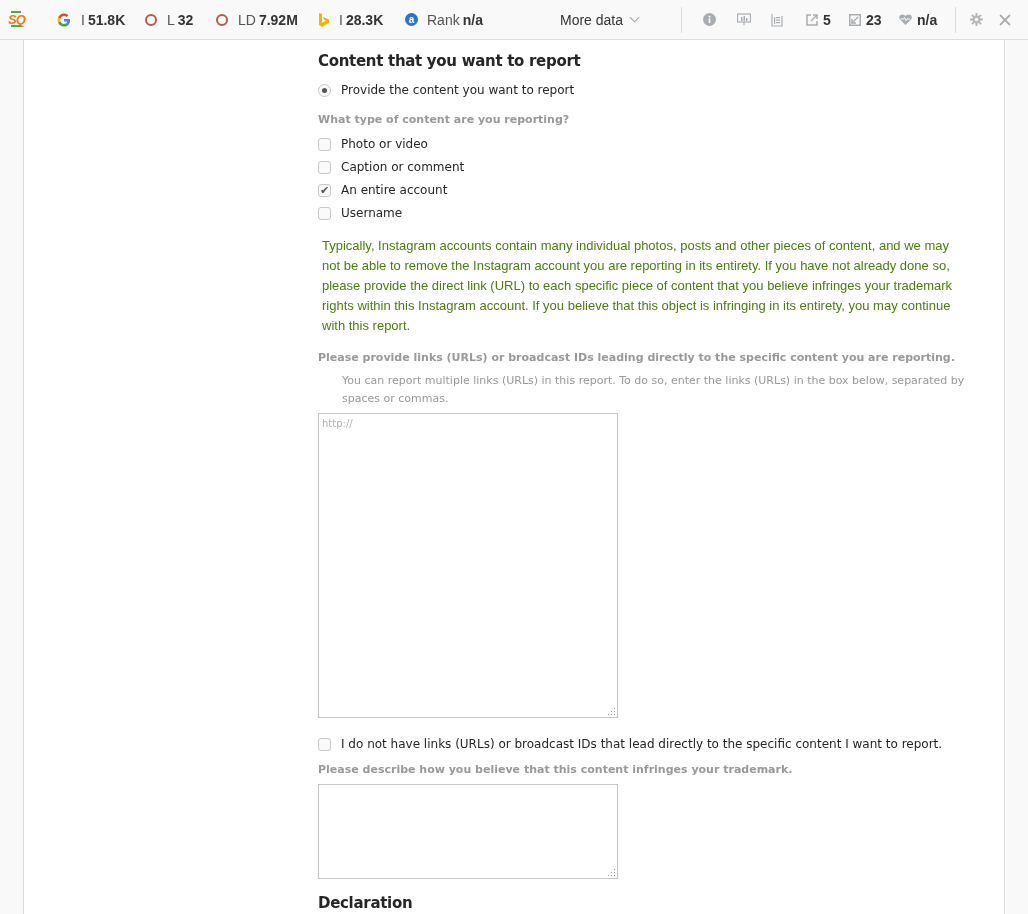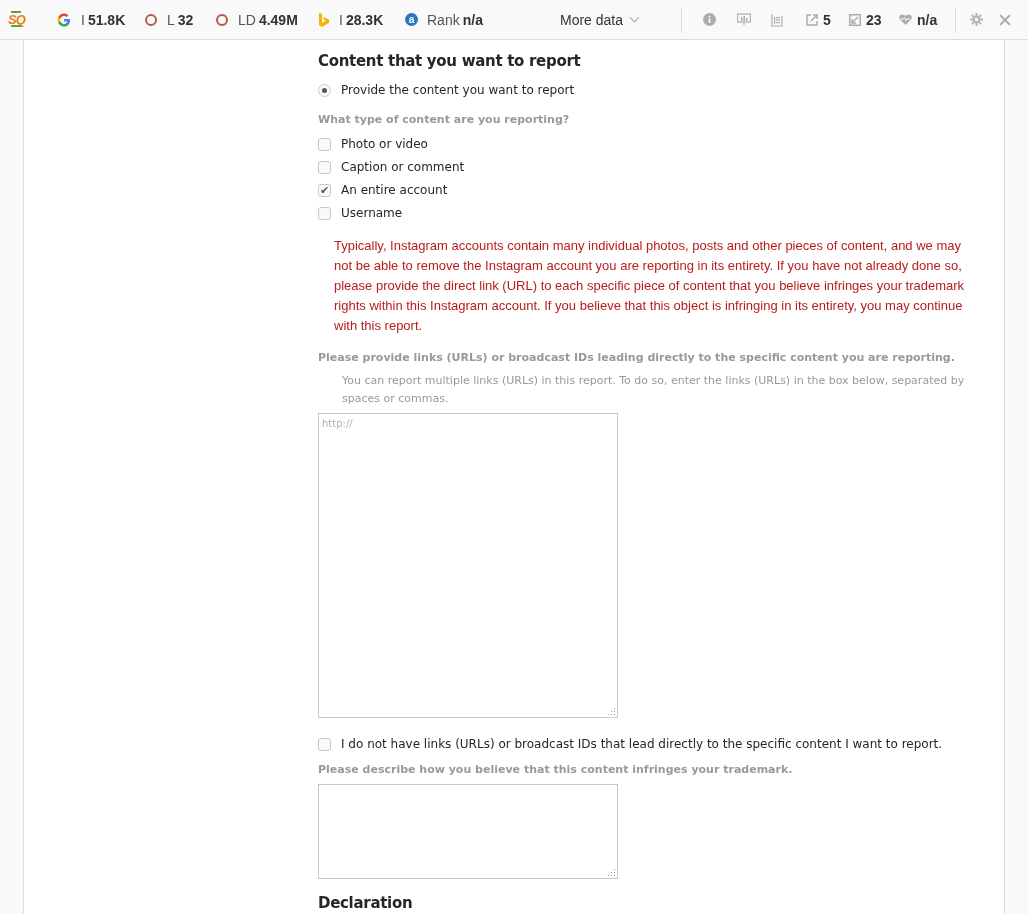--- a/index.html
+++ b/index.html
@@ -39,21 +39,21 @@
   }
   .content { position: absolute; left: 294px; top: 0; width: 650px; }
 
   .section-title { position: absolute; font-size: 15px; font-weight: bold; color: #262626; font-family: "DejaVu Sans", sans-serif; letter-spacing: -0.3px; }
   .radio-row, .check-row { position: absolute; left: 0; display: flex; align-items: center; font-size: 12px; color: #262626; font-family: "DejaVu Sans", sans-serif; }
   .radio { width: 13px; height: 13px; border: 1px solid #c8c8c8; border-radius: 50%; background: #fafafa; display: inline-flex; align-items: center; justify-content: center; margin-right: 10px; }
   .radio.on::after { content: ""; width: 5px; height: 5px; border-radius: 50%; background: #555; }
   .cbox { width: 13px; height: 13px; border: 1px solid #c8c8c8; border-radius: 3px; background: #fafafa; display: inline-flex; align-items: center; justify-content: center; margin-right: 10px; font-size: 11px; color: #555; line-height: 1; }
   .sub-label { position: absolute; left: 0; font-size: 11px; font-weight: bold; color: #999; font-family: "DejaVu Sans", sans-serif; }
   .help { position: absolute; left: 0; width: 650px; font-size: 11px; color: #999; line-height: 18px; font-family: "DejaVu Sans", sans-serif; margin-left: 24px; }
-  .para { position: absolute; left: 16px; top: 196px; width: 645px; font-size: 13px; line-height: 20px; color: #b91c1c; }
+  .para { position: absolute; left: 4px; top: 196px; width: 645px; font-size: 13px; line-height: 20px; color: #4d7c0f; }
   .textarea {
     position: absolute; left: 0; width: 300px; border: 1px solid #c8c8c8; background: #fff;
     font-size: 10px; color: #b0b0b0; padding: 4px 3px; font-family: "DejaVu Sans", sans-serif;
   }
   .grip { position: absolute; right: 2px; bottom: 2px; width: 8px; height: 8px;
     background-image: radial-gradient(circle, #999 0.8px, transparent 1px);
     background-size: 3px 3px; clip-path: polygon(100% 0, 100% 100%, 0 100%); }
 </style>
 </head>
 <body>
@@ -76,21 +76,21 @@
 
   <div class="tb-item" style="left:145px;">
     <span class="ring"></span>
     <span class="tb-label">L</span>
     <span class="tb-val">32</span>
   </div>
 
   <div class="tb-item" style="left:216px;">
     <span class="ring"></span>
     <span class="tb-label">LD</span>
-    <span class="tb-val">4.49M</span>
+    <span class="tb-val">7.92M</span>
   </div>
 
   <div class="tb-item" style="left:318px;">
     <svg class="bing-icon" viewBox="0 0 12 14">
       <path d="M1 0l3 1v9l4-2.3-2-1L5 4l6 2.5v3.3L4 14 1 12z" fill="#f4b400"></path>
     </svg>
     <span class="tb-label">I</span>
     <span class="tb-val">28.3K</span>
   </div>
 

